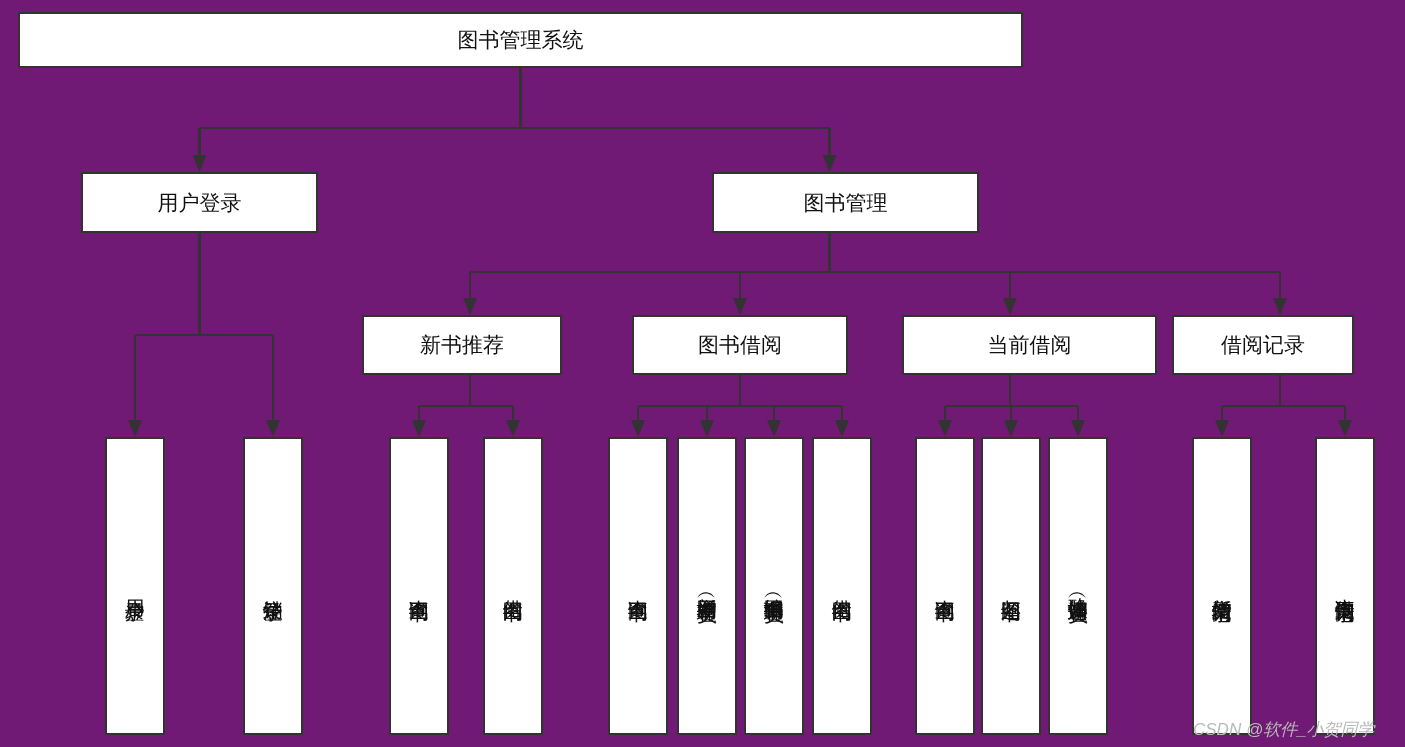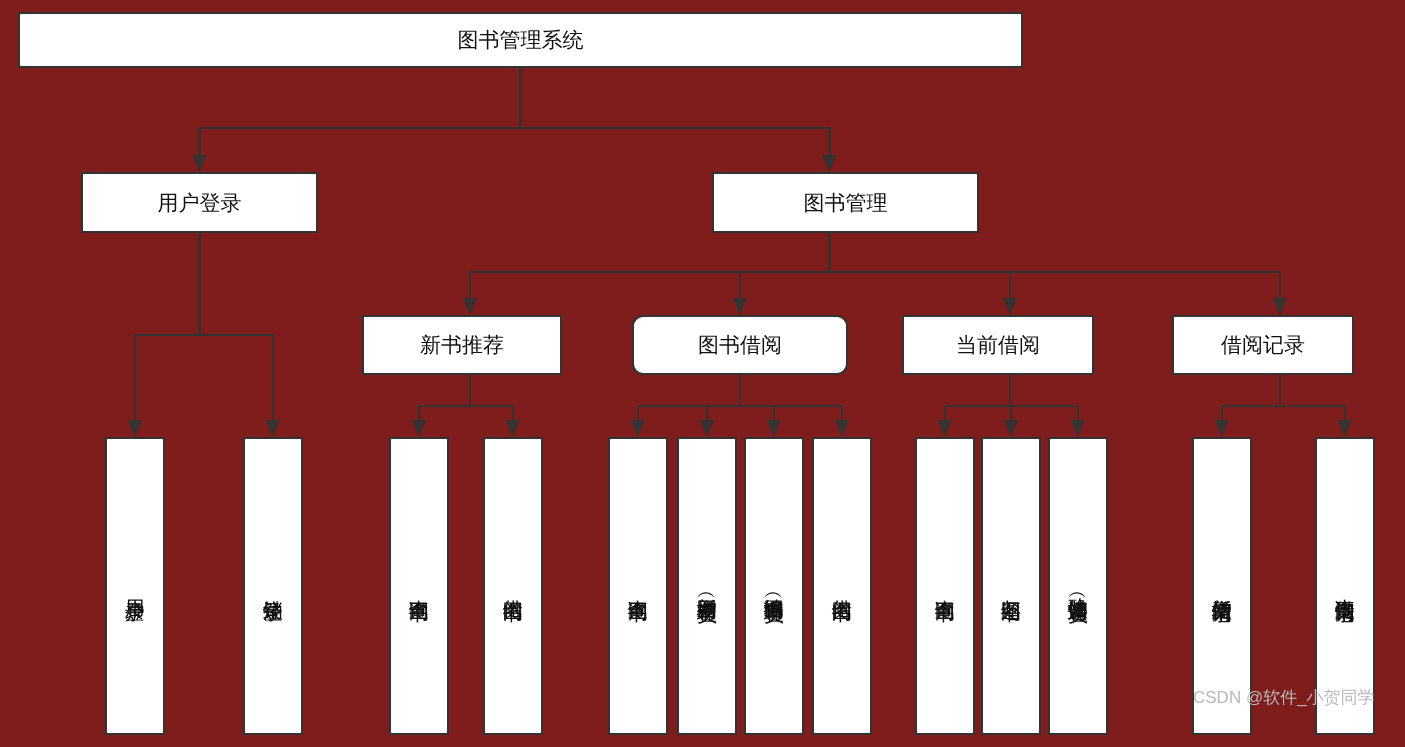--- a/index.html
+++ b/index.html
@@ -7,21 +7,21 @@
     padding: 0;
     background: #ffffff;
   }
   body {
     font-family: "Liberation Sans", "DejaVu Sans", sans-serif;
   }
   #canvas {
     position: relative;
     width: 1405px;
     height: 747px;
-    background: #7f1d1d;
+    background: #701a75;
     overflow: hidden;
   }
   #edges {
     position: absolute;
     left: 0;
     top: 0;
     width: 1405px;
     height: 747px;
   }
   .node {
@@ -122,24 +122,24 @@
       </div>
       <div class="node horizontal" style="left: 81px; top: 172px; width: 237px; height: 61px; border-color: rgb(51, 51, 51); color: rgb(17, 17, 17);">
         <span class="label">用户登录</span>
       </div>
       <div class="node horizontal" style="left: 712px; top: 172px; width: 267px; height: 61px; border-color: rgb(51, 51, 51); color: rgb(17, 17, 17);">
         <span class="label">图书管理</span>
       </div>
       <div class="node horizontal" style="left: 362px; top: 315px; width: 200px; height: 60px; border-color: rgb(51, 51, 51); color: rgb(17, 17, 17);">
         <span class="label">新书推荐</span>
       </div>
-      <div class="node horizontal" style="left: 632px; top: 315px; width: 216px; height: 60px; border-color: rgb(51, 51, 51); color: rgb(17, 17, 17); border-radius: 11px;">
+      <div class="node horizontal" style="left: 632px; top: 315px; width: 216px; height: 60px; border-color: rgb(51, 51, 51); color: rgb(17, 17, 17);">
         <span class="label">图书借阅</span>
       </div>
-      <div class="node horizontal" style="left: 902px; top: 315px; width: 192px; height: 60px; border-color: rgb(51, 51, 51); color: rgb(17, 17, 17);">
+      <div class="node horizontal" style="left: 902px; top: 315px; width: 255px; height: 60px; border-color: rgb(51, 51, 51); color: rgb(17, 17, 17);">
         <span class="label">当前借阅</span>
       </div>
       <div class="node horizontal" style="left: 1172px; top: 315px; width: 182px; height: 60px; border-color: rgb(51, 51, 51); color: rgb(17, 17, 17);">
         <span class="label">借阅记录</span>
       </div>
       <div class="node vertical" style="left: 105px; top: 437px; width: 60px; height: 298px; border-color: rgb(51, 51, 51); color: rgb(17, 17, 17);">
         <span class="label">用户登录</span>
       </div>
       <div class="node vertical" style="left: 243px; top: 437px; width: 60px; height: 298px; border-color: rgb(51, 51, 51); color: rgb(17, 17, 17);">
         <span class="label">注销登录</span>
@@ -171,14 +171,14 @@
       <div class="node vertical" style="left: 1048px; top: 437px; width: 60px; height: 298px; border-color: rgb(51, 51, 51); color: rgb(17, 17, 17);">
         <span class="label">确认归还（管理员）</span>
       </div>
       <div class="node vertical" style="left: 1192px; top: 437px; width: 60px; height: 298px; border-color: rgb(51, 51, 51); color: rgb(17, 17, 17);">
         <span class="label">新增借阅记录</span>
       </div>
       <div class="node vertical" style="left: 1315px; top: 437px; width: 60px; height: 298px; border-color: rgb(51, 51, 51); color: rgb(17, 17, 17);">
         <span class="label">查询借阅记录</span>
       </div>
     </div>
-  <div id="watermark" style="left: 1193px; top: 686px; color: rgb(185, 185, 185);">CSDN @软件_小贺同学</div>
+  <div id="watermark" style="left: 1193px; top: 718px; color: rgb(185, 185, 185); font-style: italic;">CSDN @软件_小贺同学</div>
 </div>
 
 </body></html>

